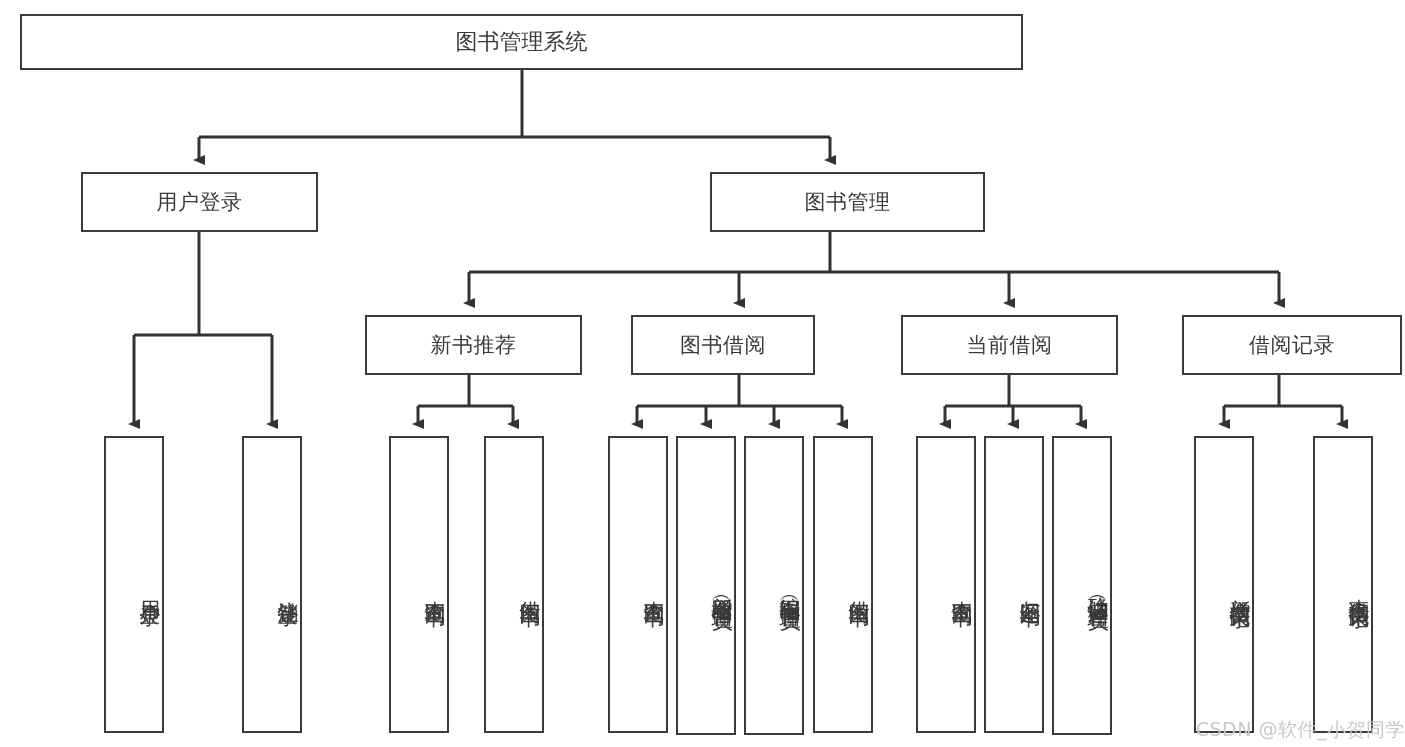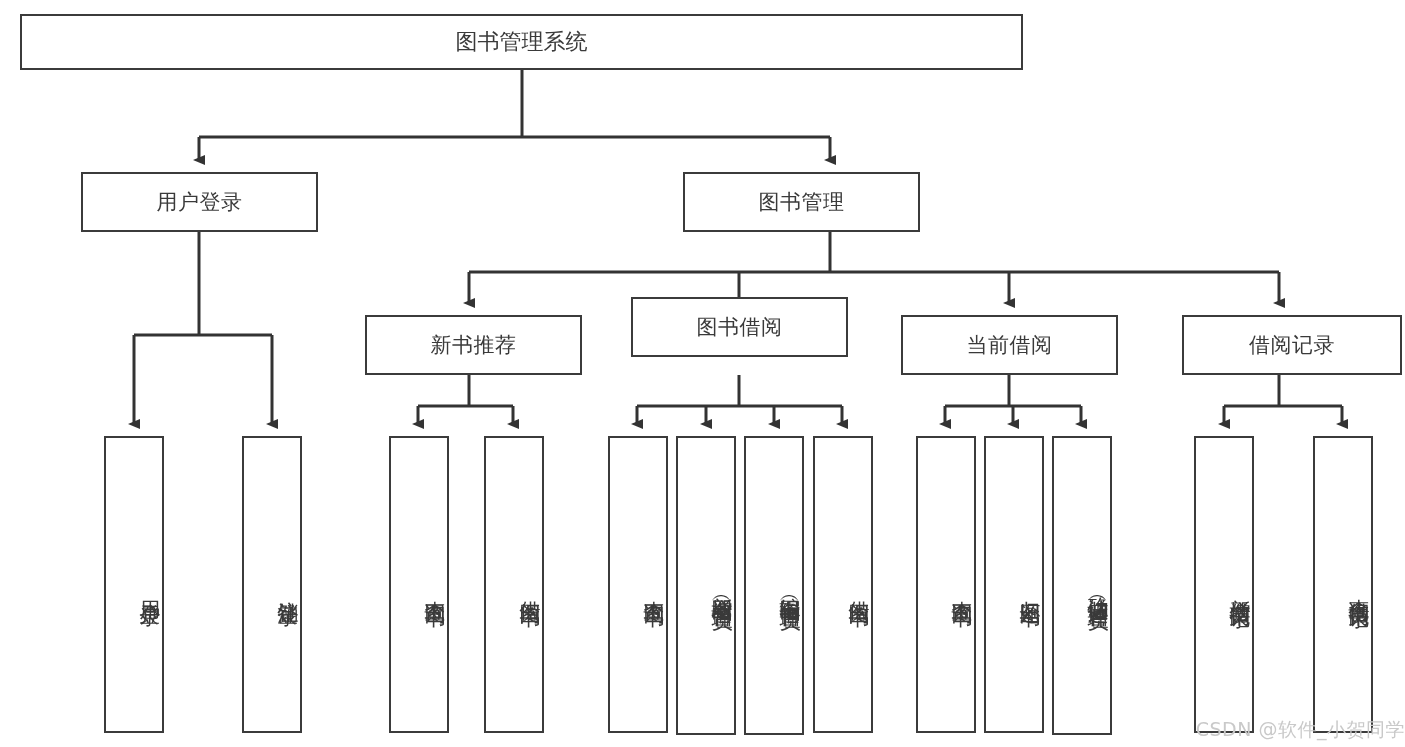--- a/index.html
+++ b/index.html
@@ -125,28 +125,28 @@
     </g>
   </svg>
 
   <div class="node root" style="left:20px; top:14px; width:1003px; height:56px;">
     <span>图书管理系统</span>
   </div>
 
   <div class="node h" style="left:81px; top:172px; width:237px; height:60px;">
     <span>用户登录</span>
   </div>
-  <div class="node h" style="left:683px; top:172px; width:237px; height:60px;">
+  <div class="node h" style="left:710px; top:172px; width:275px; height:60px;">
     <span>图书管理</span>
   </div>
 
   <div class="node h" style="left:365px; top:315px; width:217px; height:60px;">
     <span>新书推荐</span>
   </div>
-  <div class="node h" style="left:631px; top:297px; width:217px; height:60px;">
+  <div class="node h" style="left:631px; top:315px; width:184px; height:60px;">
     <span>图书借阅</span>
   </div>
   <div class="node h" style="left:901px; top:315px; width:217px; height:60px;">
     <span>当前借阅</span>
   </div>
   <div class="node h" style="left:1171px; top:315px; width:220px; height:60px;margin-left:11px;">
     <span>借阅记录</span>
   </div>
 
   <div class="node v" style="left:104px; top:436px; width:60px; height:297px;">

